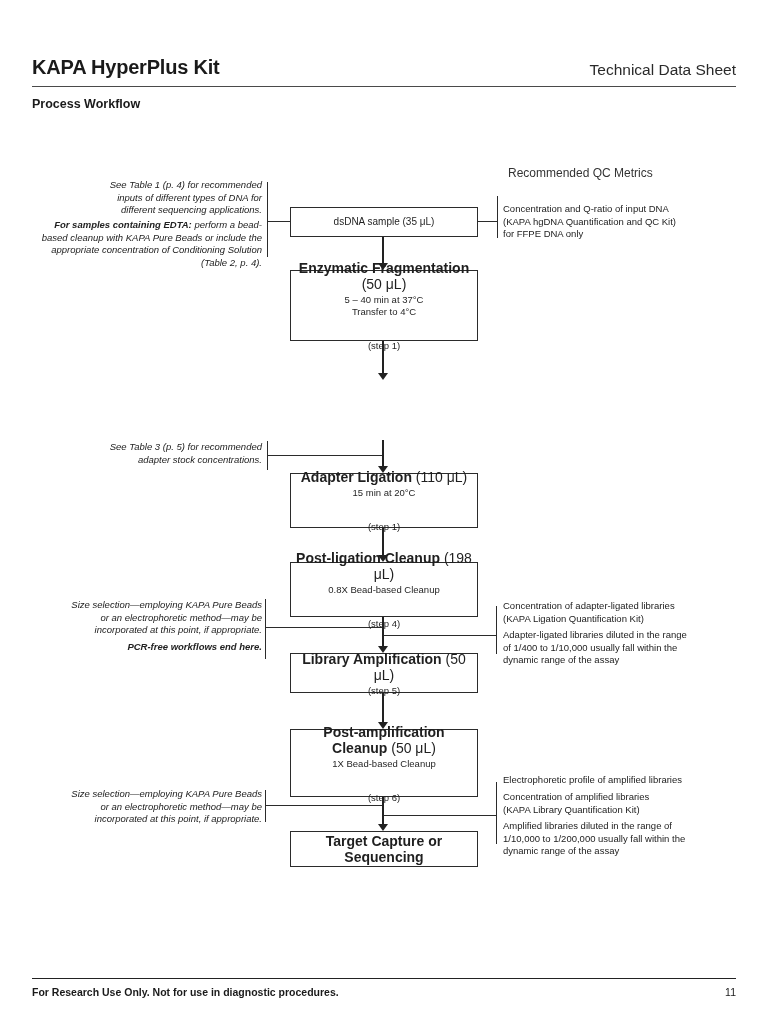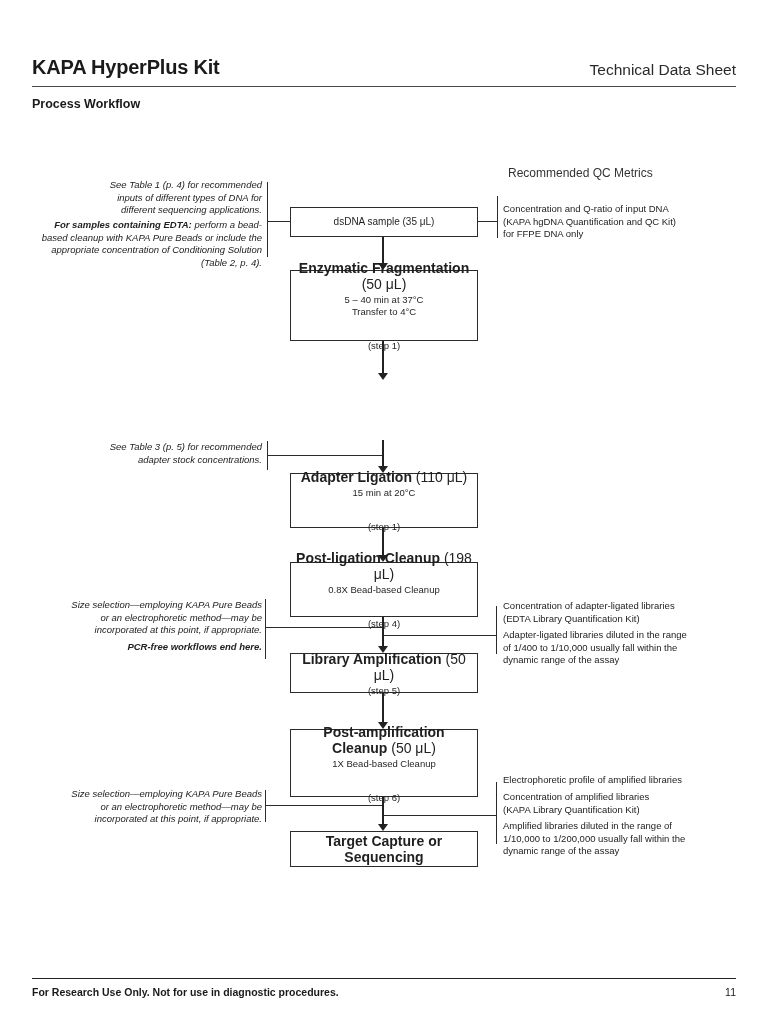--- a/index.html
+++ b/index.html
@@ -68,21 +68,21 @@
 incorporated at this point, if appropriate.</div>
   <div class="abs lnote" style="top:641px;font-weight:bold">PCR-free workflows end here.</div>
   <div class="abs lnote pre" style="top:788px">Size selection—employing KAPA Pure Beads
 or an electrophoretic method—may be
 incorporated at this point, if appropriate.</div>
 
   <div class="abs rnote pre" style="top:203px">Concentration and Q-ratio of input DNA
 (KAPA hgDNA Quantification and QC Kit)
 for FFPE DNA only</div>
   <div class="abs rnote pre" style="top:600px">Concentration of adapter-ligated libraries
-(EDTA Library Quantification Kit)</div>
+(KAPA Ligation Quantification Kit)</div>
   <div class="abs rnote pre" style="top:629px">Adapter-ligated libraries diluted in the range
 of 1/400 to 1/10,000 usually fall within the
 dynamic range of the assay</div>
   <div class="abs rnote pre" style="top:774px">Electrophoretic profile of amplified libraries</div>
   <div class="abs rnote pre" style="top:791px">Concentration of amplified libraries
 (KAPA Library Quantification Kit)</div>
   <div class="abs rnote pre" style="top:820px">Amplified libraries diluted in the range of
 1/10,000 to 1/200,000 usually fall within the
 dynamic range of the assay</div>
 

